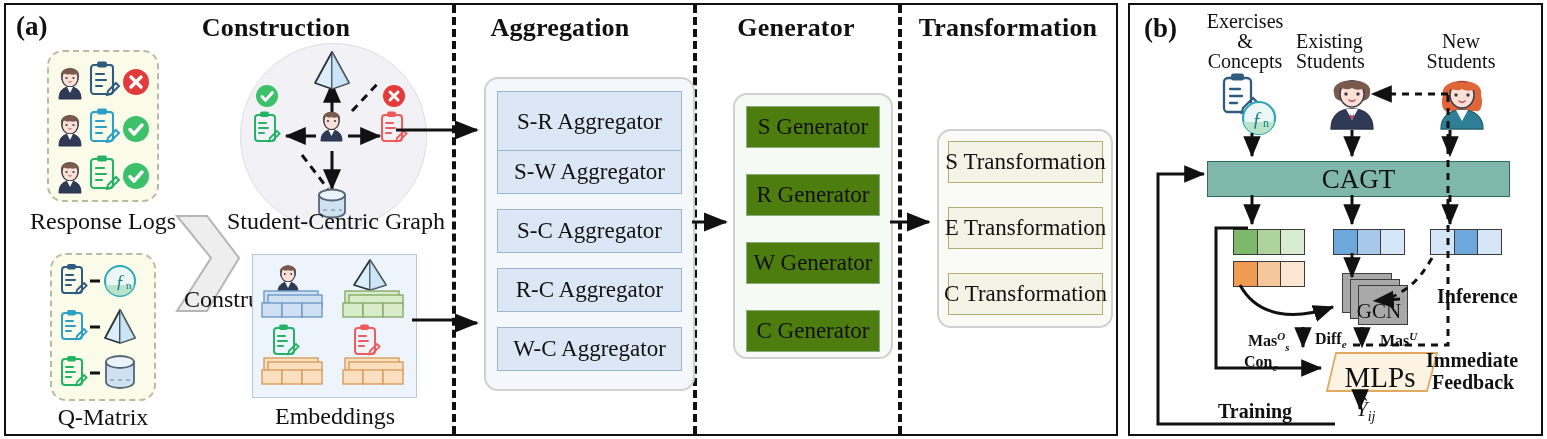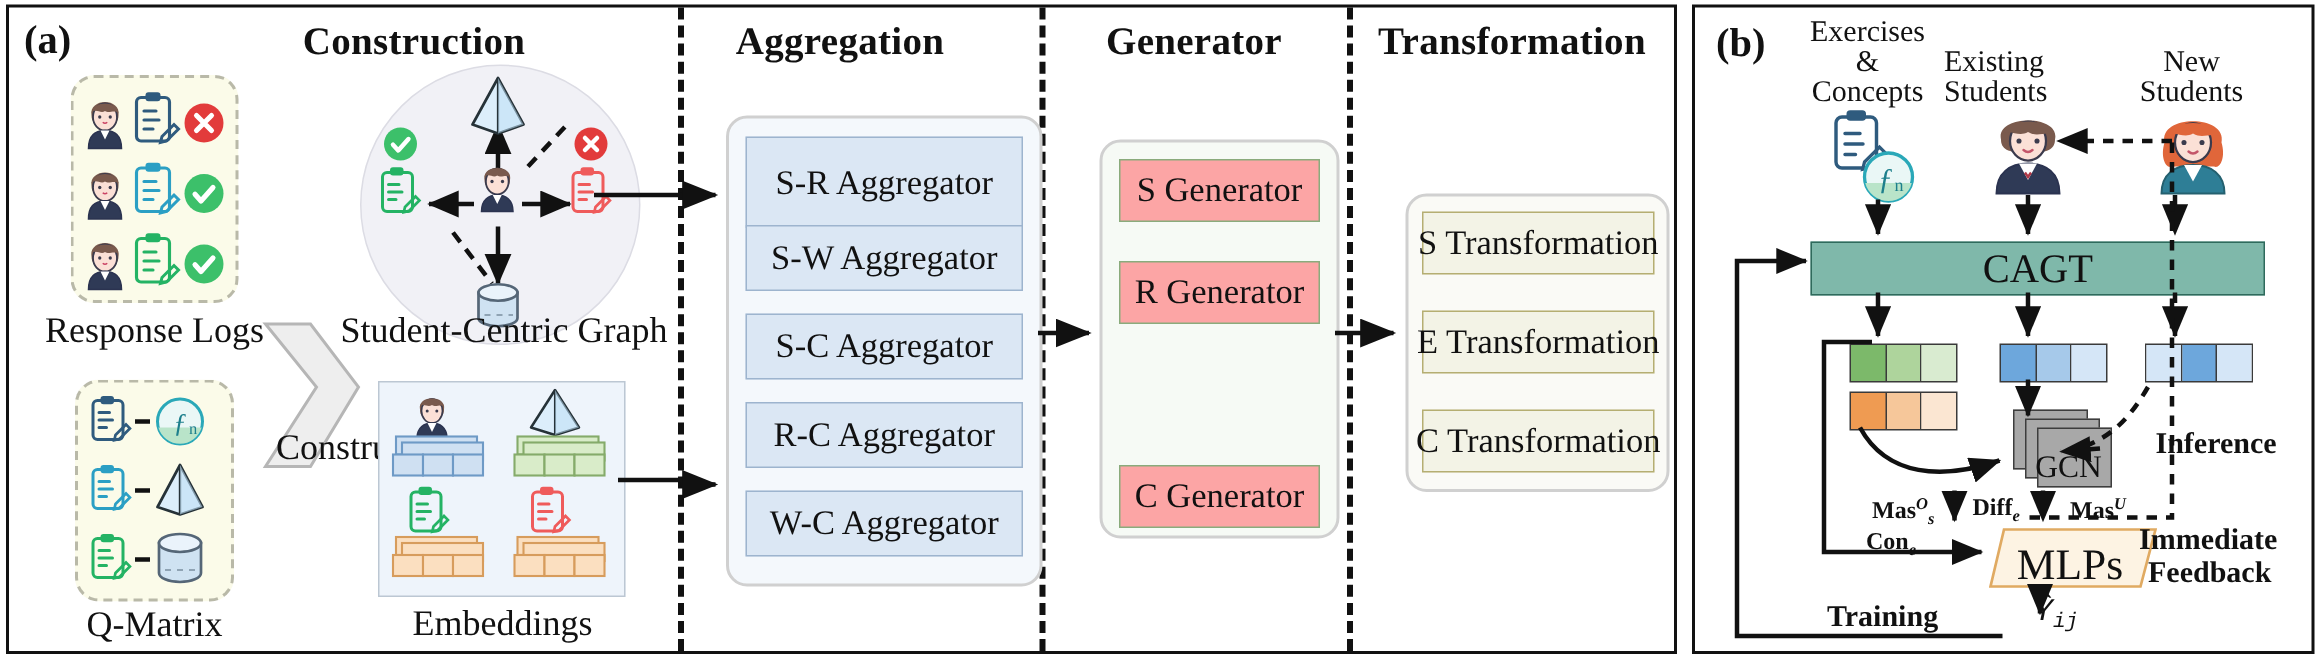--- a/index.html
+++ b/index.html
@@ -26,21 +26,21 @@
 
   
   .roundcard{position:absolute;border:2px solid #d0d0d0;border-radius:14px;box-sizing:border-box;}
   #agg-card{left:478px;top:72px;width:211px;height:314px;background:#f4f8fc;}
   #gen-card{left:727px;top:88px;width:160px;height:266px;background:#f6faf5;}
   #tra-card{left:931px;top:124px;width:176px;height:199px;background:#fafaf6;}
 
   .chip{position:absolute;box-sizing:border-box;display:flex;align-items:center;
         justify-content:center;font-size:23px;white-space:nowrap;}
   .chip-blue{background:#dbe7f4;border:1.5px solid #9db4ce;}
-  .chip-green{background:#fca5a5;border:1.5px solid #8aab7c;}
+  .chip-green{background:#4d7c0f;border:1.5px solid #8aab7c;}
   .chip-olive{background:#f3f3e6;border:1.5px solid #b5ae72;}
 
   
   #scg-circle{position:absolute;left:234px;top:38px;width:185px;height:185px;border-radius:50%;
               background:#f1f1f6;border:1.5px solid #dcdce4;}
 
   
   svg.ov{position:absolute;left:0;top:0;width:1547px;height:439px;pointer-events:none;}
 
   
@@ -346,20 +346,21 @@
     <div class="roundcard" id="agg-card"></div>
     <div class="chip chip-blue" style="left:491px;top:86px;width:185px;height:61px;">S-R Aggregator</div>
     <div class="chip chip-blue" style="left:491px;top:145px;width:185px;height:44px;">S-W Aggregator</div>
     <div class="chip chip-blue" style="left:491px;top:204px;width:185px;height:44px;">S-C Aggregator</div>
     <div class="chip chip-blue" style="left:491px;top:263px;width:185px;height:44px;">R-C Aggregator</div>
     <div class="chip chip-blue" style="left:491px;top:322px;width:185px;height:44px;">W-C Aggregator</div>
 
     <div class="roundcard" id="gen-card"></div>
     <div class="chip chip-green" style="left:740px;top:101px;width:134px;height:42px;">S Generator</div>
     <div class="chip chip-green" style="left:740px;top:169px;width:134px;height:42px;">R Generator</div>
+    <div class="chip chip-green" style="left:740px;top:237px;width:134px;height:42px;">W Generator</div>
     <div class="chip chip-green" style="left:740px;top:305px;width:134px;height:42px;">C Generator</div>
 
     <div class="roundcard" id="tra-card"></div>
     <div class="chip chip-olive" style="left:942px;top:136px;width:155px;height:42px;">S Transformation</div>
     <div class="chip chip-olive" style="left:942px;top:202px;width:155px;height:42px;">E Transformation</div>
     <div class="chip chip-olive" style="left:942px;top:268px;width:155px;height:42px;">C Transformation</div>
   </div>
 
   <div class="panel" id="panel-b">
     <div class="tag" style="left:14px;top:8px;">(b)</div>
@@ -464,21 +465,21 @@
     </div>
     <div class="mlabel" style="left:114px;top:348px;">
       <span>Con</span><span class="sub">e</span>
     </div>
 
     <div class="boldlbl" style="left:307px;top:280px;">Inference</div>
     <div class="boldlbl" style="left:296px;top:344px;">Immediate</div>
     <div class="boldlbl" style="left:302px;top:366px;">Feedback</div>
     <div class="boldlbl" style="left:88px;top:395px;">Training</div>
 
-    <div class="yhat" style="left:226px;top:392px;font-family:Liberation Mono, monospace;">
+    <div class="yhat" style="left:226px;top:392px;">
       <span style="position:relative;">Ŷ</span><span class="sub">ij</span>
     </div>
   </div>
 
   <svg class="ov">
     <defs>
       <marker id="A" markerWidth="9" markerHeight="9" refX="7.4" refY="3.2" orient="auto">
         <path d="M0,0 L8,3.2 L0,6.4 z" fill="#111"></path>
       </marker>
       <marker id="As" markerWidth="8" markerHeight="8" refX="6.6" refY="2.9" orient="auto">

